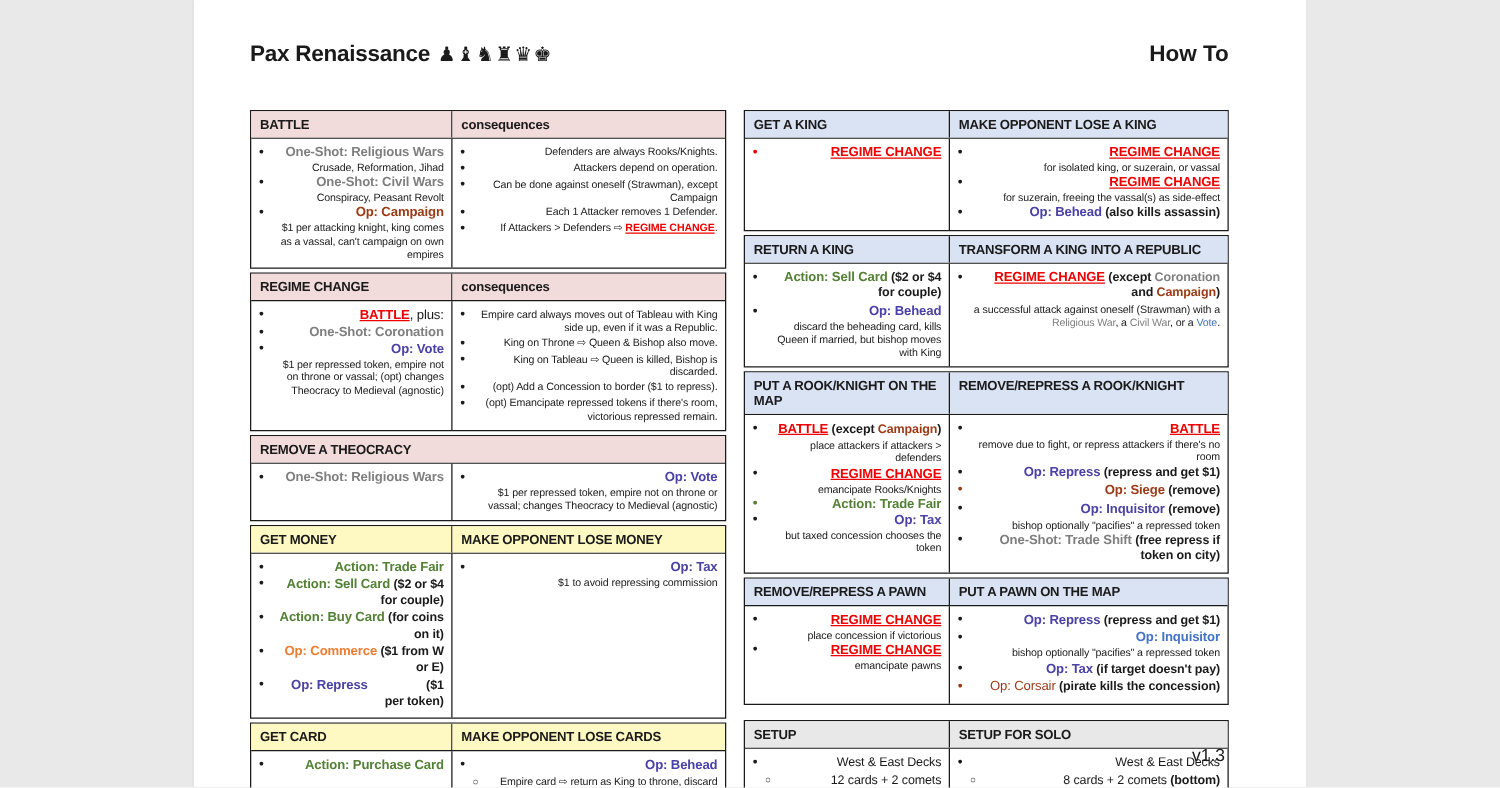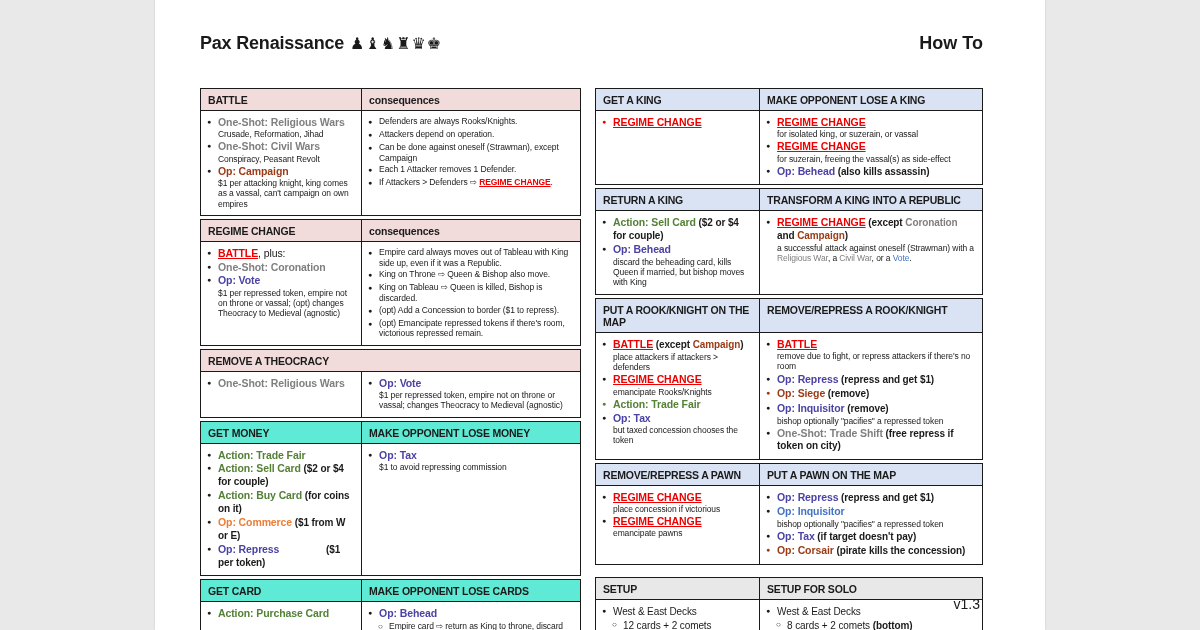--- a/index.html
+++ b/index.html
@@ -27,21 +27,21 @@
 
   .rtable{border:1.2px solid #1a1a1a;margin-bottom:3px;background:#fff;}
   .hrow{display:flex;border-bottom:1.2px solid #1a1a1a;}
   .hcell{
     flex:0 0 42.5%;box-sizing:border-box;padding:5px 7px 4px;
     font-size:10.5px;font-weight:700;letter-spacing:-0.2px;
     border-right:1.2px solid #1a1a1a;
   }
   .hcell:last-child{flex:1 1 auto;border-right:none;}
   .th-pink  .hcell{background:#f2dcdb;}
-  .th-green .hcell{background:#5eead4;}
+  .th-green .hcell{background:#fef9c3;}
   .th-blue  .hcell{background:#dae3f3;}
   .th-gray  .hcell{background:#e8e8e8;}
   .brow{display:flex;align-items:stretch;}
   .tcell{
     flex:0 0 42.5%;box-sizing:border-box;padding:5px 6px;
     border-right:1.2px solid #1a1a1a;
   }
   .tcell:last-child{flex:1 1 auto;border-right:none;}
 
   
@@ -49,21 +49,21 @@
   .t-theocracy .tcell{min-height:37px;} .t-money .tcell{min-height:64px;}
   .t-card .tcell{min-height:56px;} .t-getking .tcell{min-height:62px;}
   .t-returnking .tcell{min-height:48px;} .t-rook .tcell{min-height:86px;}
   .t-pawn .tcell{min-height:66px;} .t-setup .tcell{min-height:70px;}
   .t-setup{margin-top:12px;}
 
   .item{display:flex;margin-bottom:1px;}
   .item.circ{margin-left:10px;}
   .blt{flex:0 0 11px;font-size:7px;line-height:12px;color:#1a1a1a;}
   .item.circ .blt{font-size:8px;}
-  .ic{flex:1 1 auto;min-width:0;}
+  .ic{flex:1 1 auto;min-width:0;text-align:right;}
   .ln{font-size:8.5px;line-height:1.25;letter-spacing:-0.1px;}
   .sub{font-size:8.5px;line-height:1.22;letter-spacing:-0.1px;margin-top:0.5px;}
   .sg.lbl{font-size:10.5px;line-height:1.18;}
   .sg.sm{font-size:10px;}
   .sg.md{font-size:10px;line-height:1.35;}
   .version{
     position:absolute;right:65px;bottom:18px;font-size:14px;color:#1a1a1a;
   }
 </style>
 </head>
@@ -486,21 +486,21 @@
             </div>
             <div class="item">
               <span class="blt">●</span>
               <div class="ic">
                 <div class="ln"><span class="sg lbl" style="color: rgb(74, 66, 164); font-weight: 700;">Op: Tax</span><span class="sg sm" style="font-weight: 700;"> (if target doesn't pay)</span></div>
               </div>
             </div>
             <div class="item">
               <span class="blt" style="color: rgb(156, 58, 22);">●</span>
               <div class="ic">
-                <div class="ln"><span class="sg lbl" style="color: rgb(156, 58, 22); font-weight: 700;">Op: Corsair</span><span class="sg sm" style="font-weight: 700;"> (pirate kills the concession)</span></div>
+                <div class="ln"><span class="sg lbl" style="color: rgb(156, 58, 22); font-weight: 400;">Op: Corsair</span><span class="sg sm" style="font-weight: 700;"> (pirate kills the concession)</span></div>
               </div>
             </div>
           </div>
         </div>
       </div>
       <div class="rtable t-setup th-gray">
         <div class="hrow">
           <div class="hcell">SETUP</div>
           <div class="hcell">SETUP FOR SOLO</div>
         </div>

